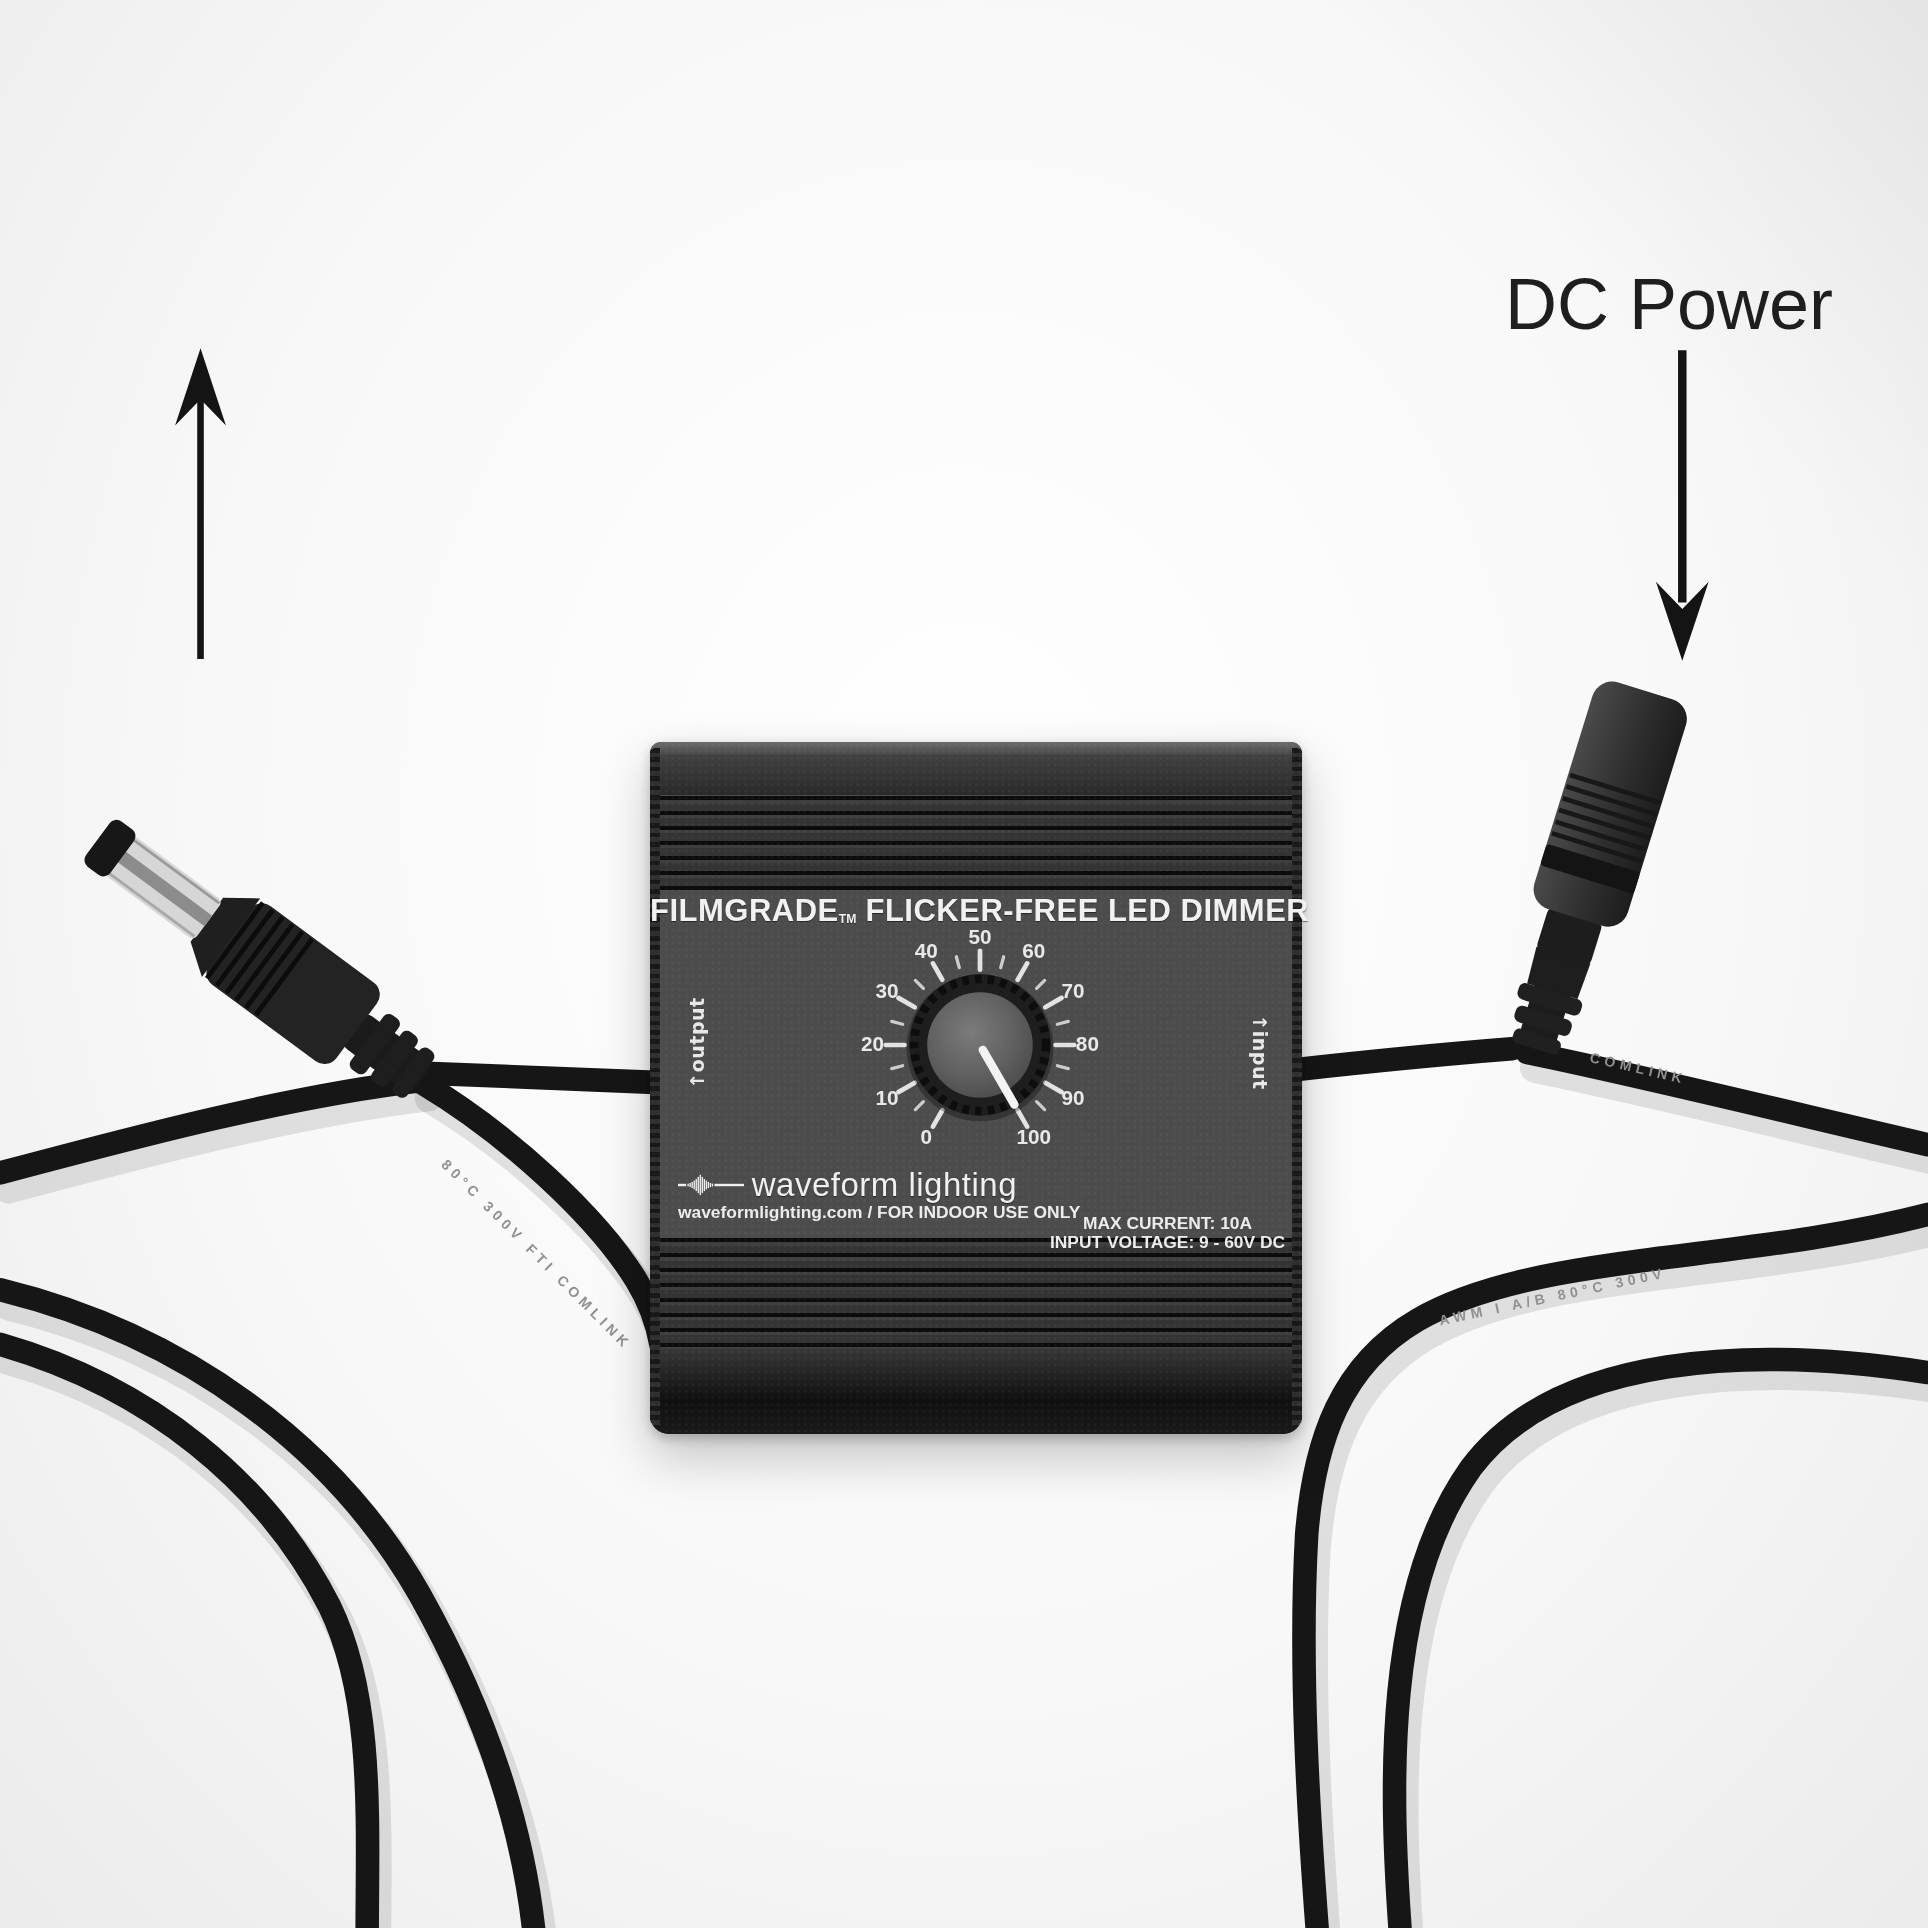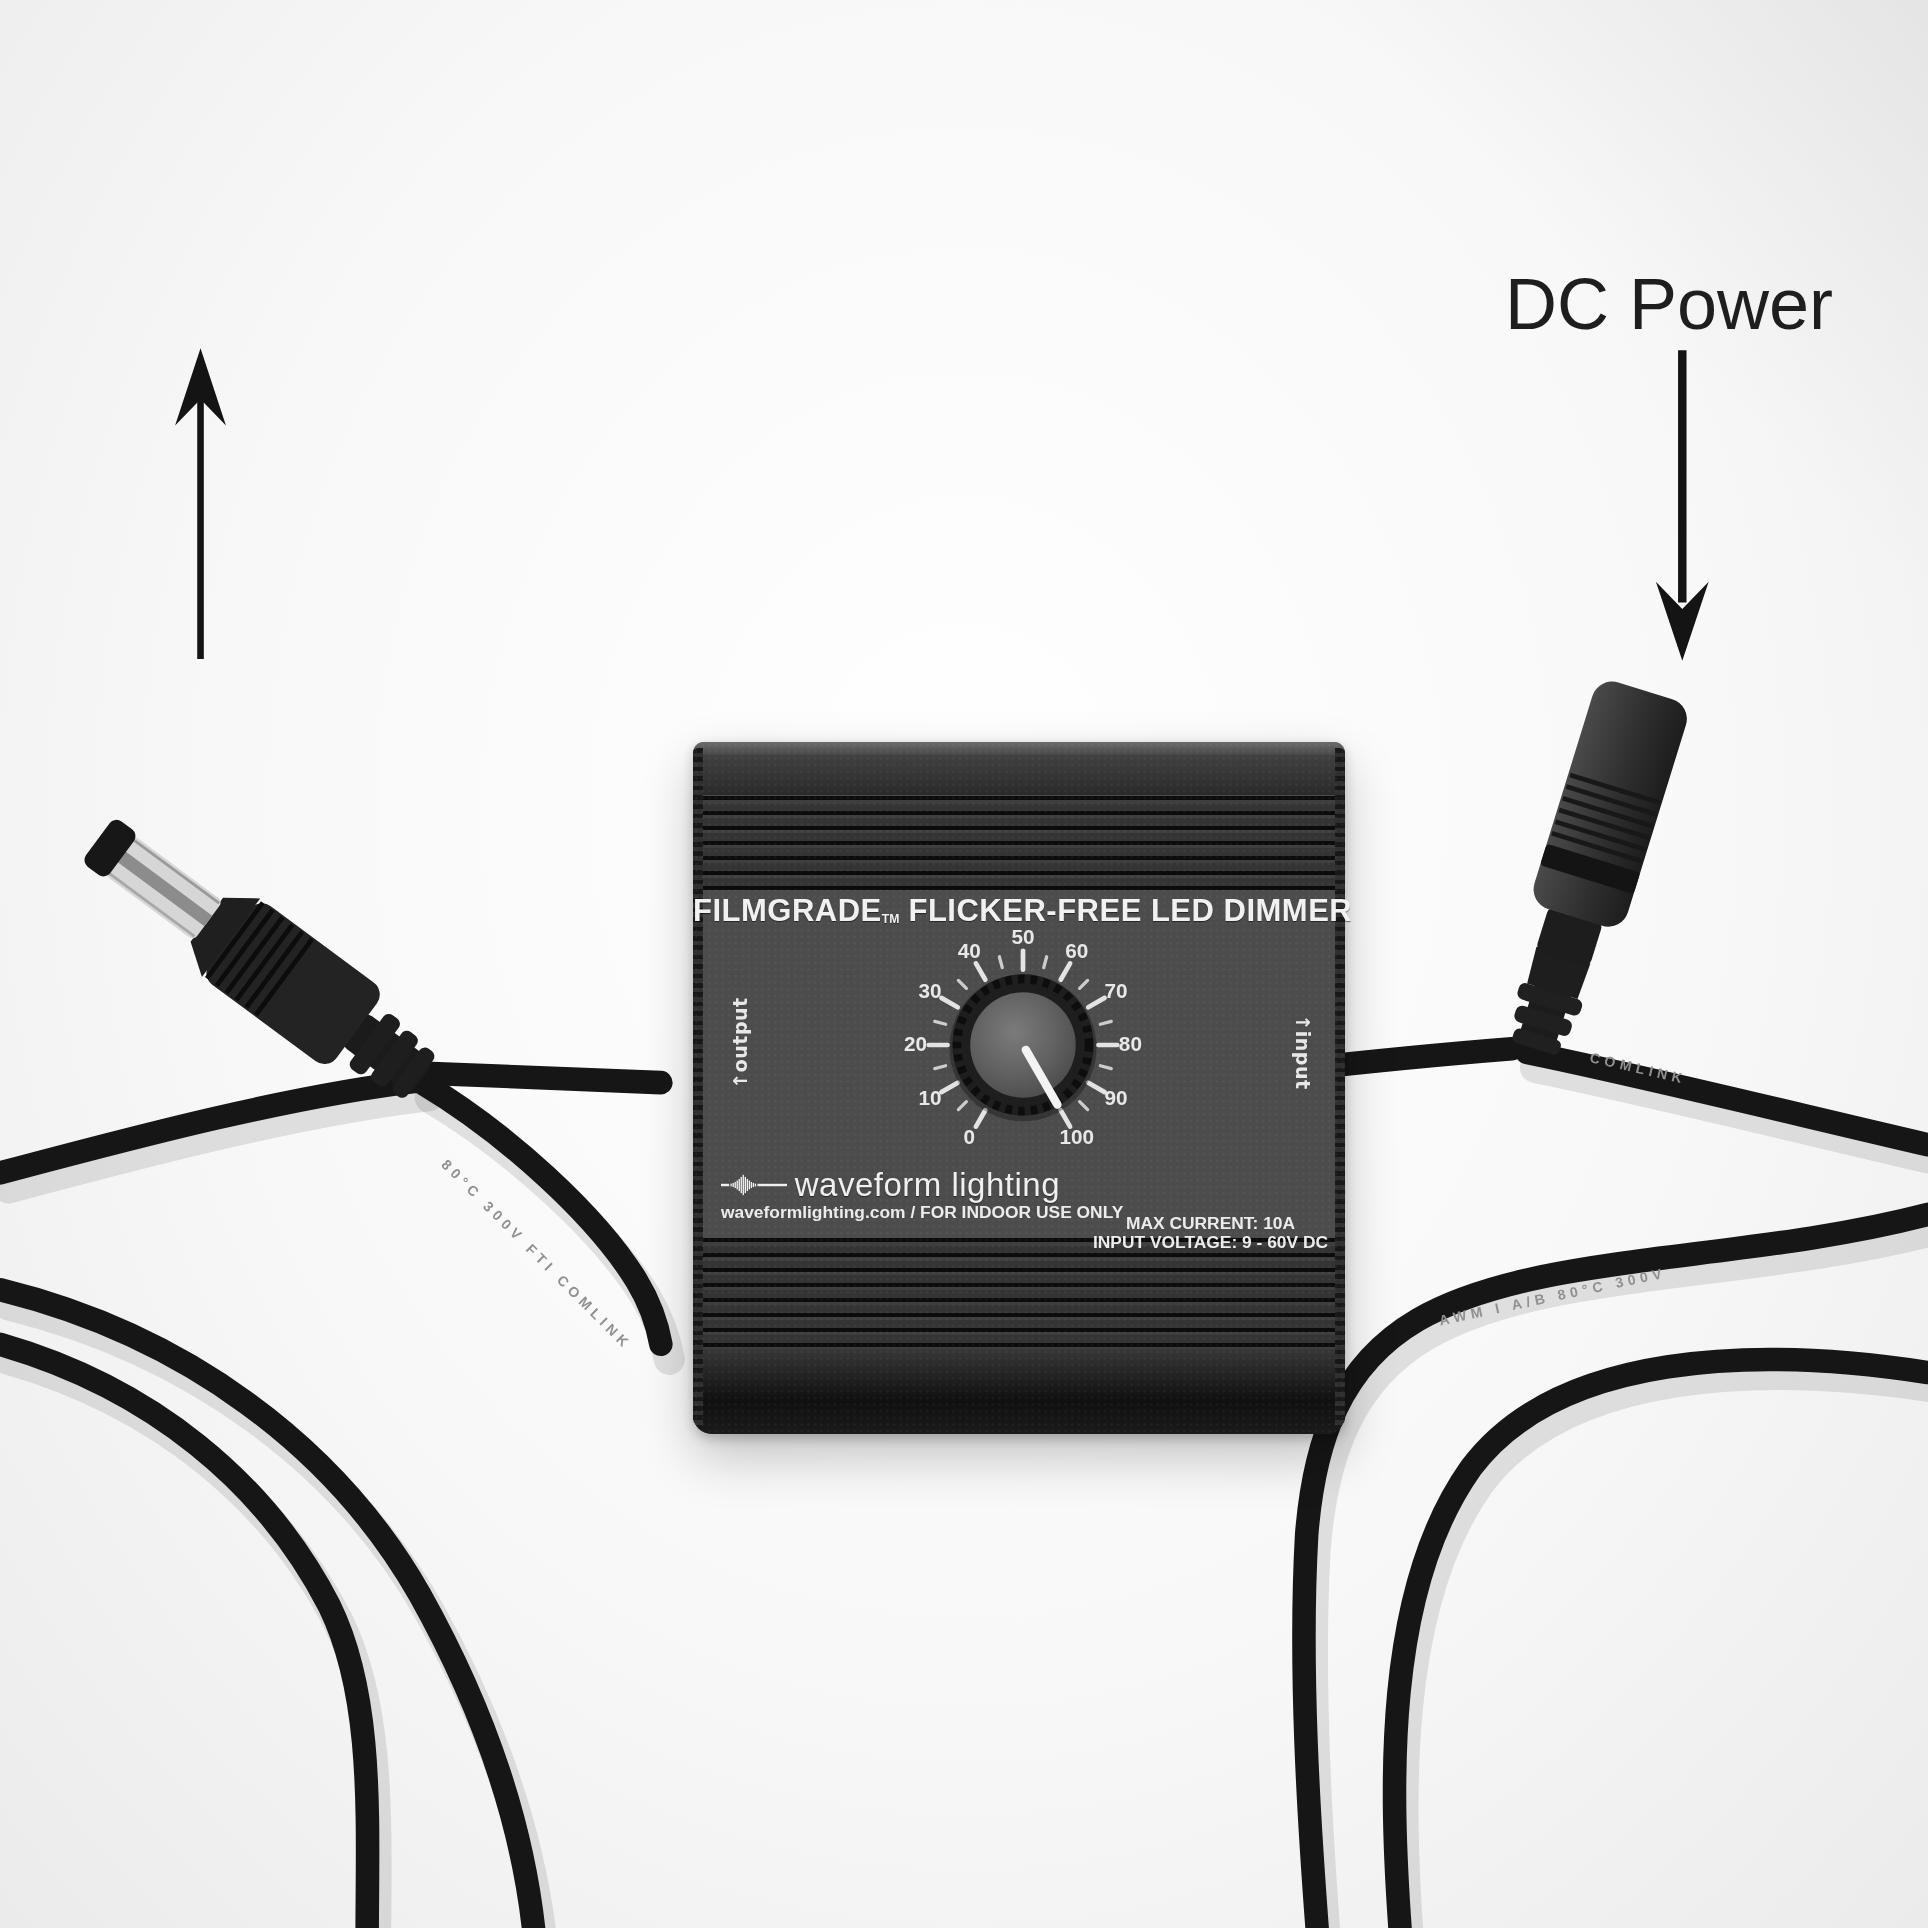--- a/index.html
+++ b/index.html
@@ -18,21 +18,21 @@
   .cable-print{fill:#909090;font-size:15px;font-weight:bold;letter-spacing:5px;}
   .arrow-line{stroke:#141414;fill:none;}
   .arrow-head{fill:#141414;}
 
   
   .note{position:absolute;color:#1e1e1e;font-size:72px;letter-spacing:0px;white-space:nowrap;}
 
   
   #device{position:absolute;left:650px;top:742px;width:652px;height:692px;
           background-color:#4c4c4c;border-radius:11.3px 11.3px 19px 19px;
-          box-shadow:0 22.6px 52px rgba(0,0,0,.22), 0 4.7px 11.3px rgba(0,0,0,.20);margin-left:43px;}
+          box-shadow:0 22.6px 52px rgba(0,0,0,.22), 0 4.7px 11.3px rgba(0,0,0,.20);}
   #device .speckle{position:absolute;inset:0;border-radius:inherit;
           background-image:radial-gradient(rgba(255,255,255,.05) 0.9px, transparent 1.3px);
           background-size:6.6px 6.6px;pointer-events:none;}
   .lip{position:absolute;left:0;right:0;top:0;height:13px;border-radius:11.3px 11.3px 0 0;
        background:linear-gradient(#6c6c6c,#484848);}
   .bevel-top{position:absolute;left:0;right:0;top:13px;height:40px;
        background:linear-gradient(#414141,#2a2a2a);}
   .grooves{position:absolute;left:10.4px;right:10.4px;background-color:#343434;
        background-image:repeating-linear-gradient(180deg,
          rgba(8,8,8,.92) 0 3.8px, rgba(90,90,90,.28) 3.8px 7.5px, rgba(8,8,8,0) 7.5px 15px);}

